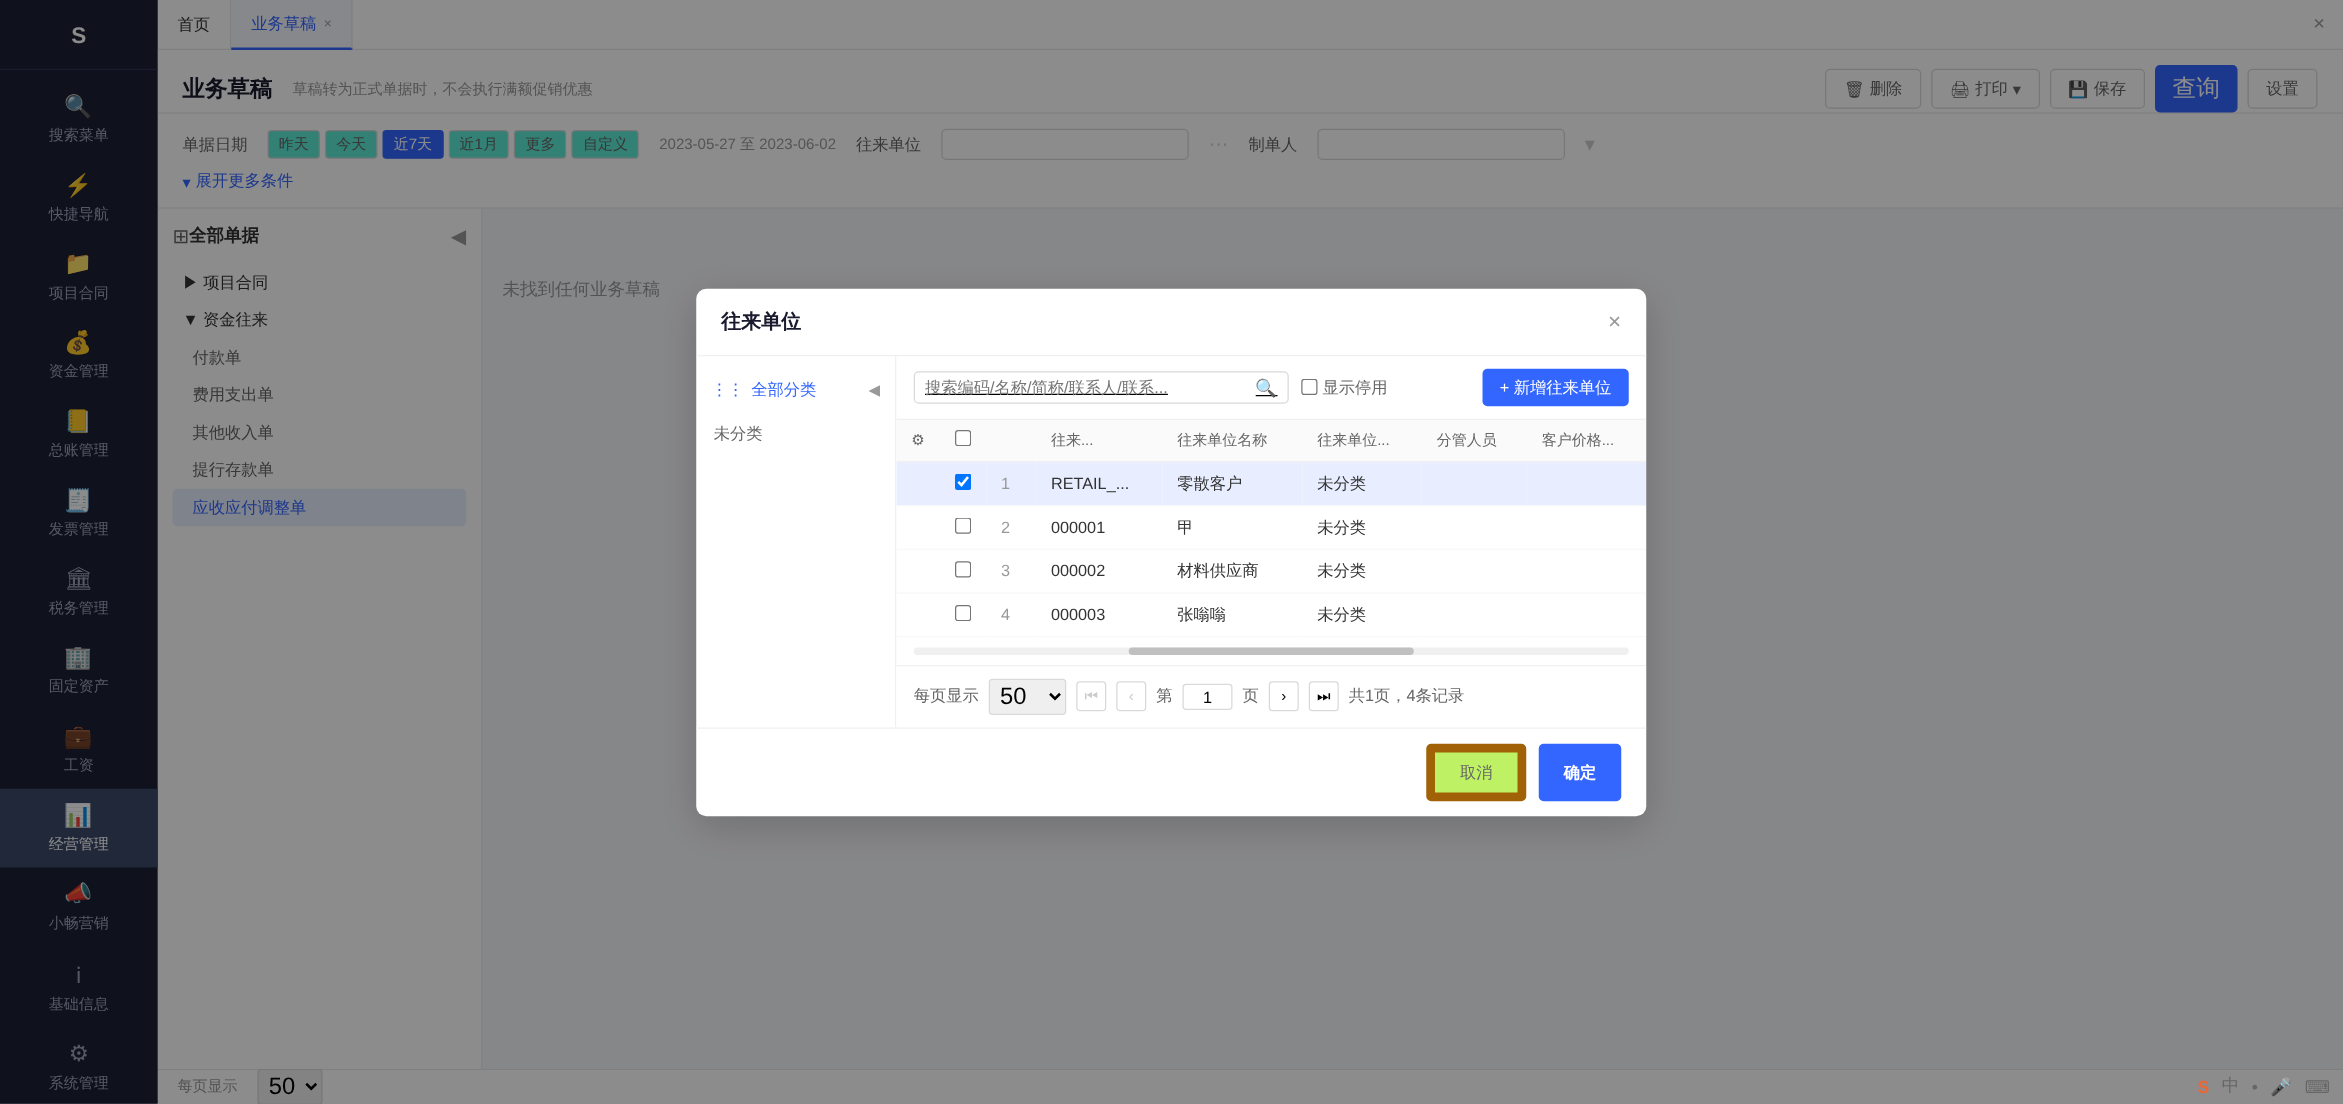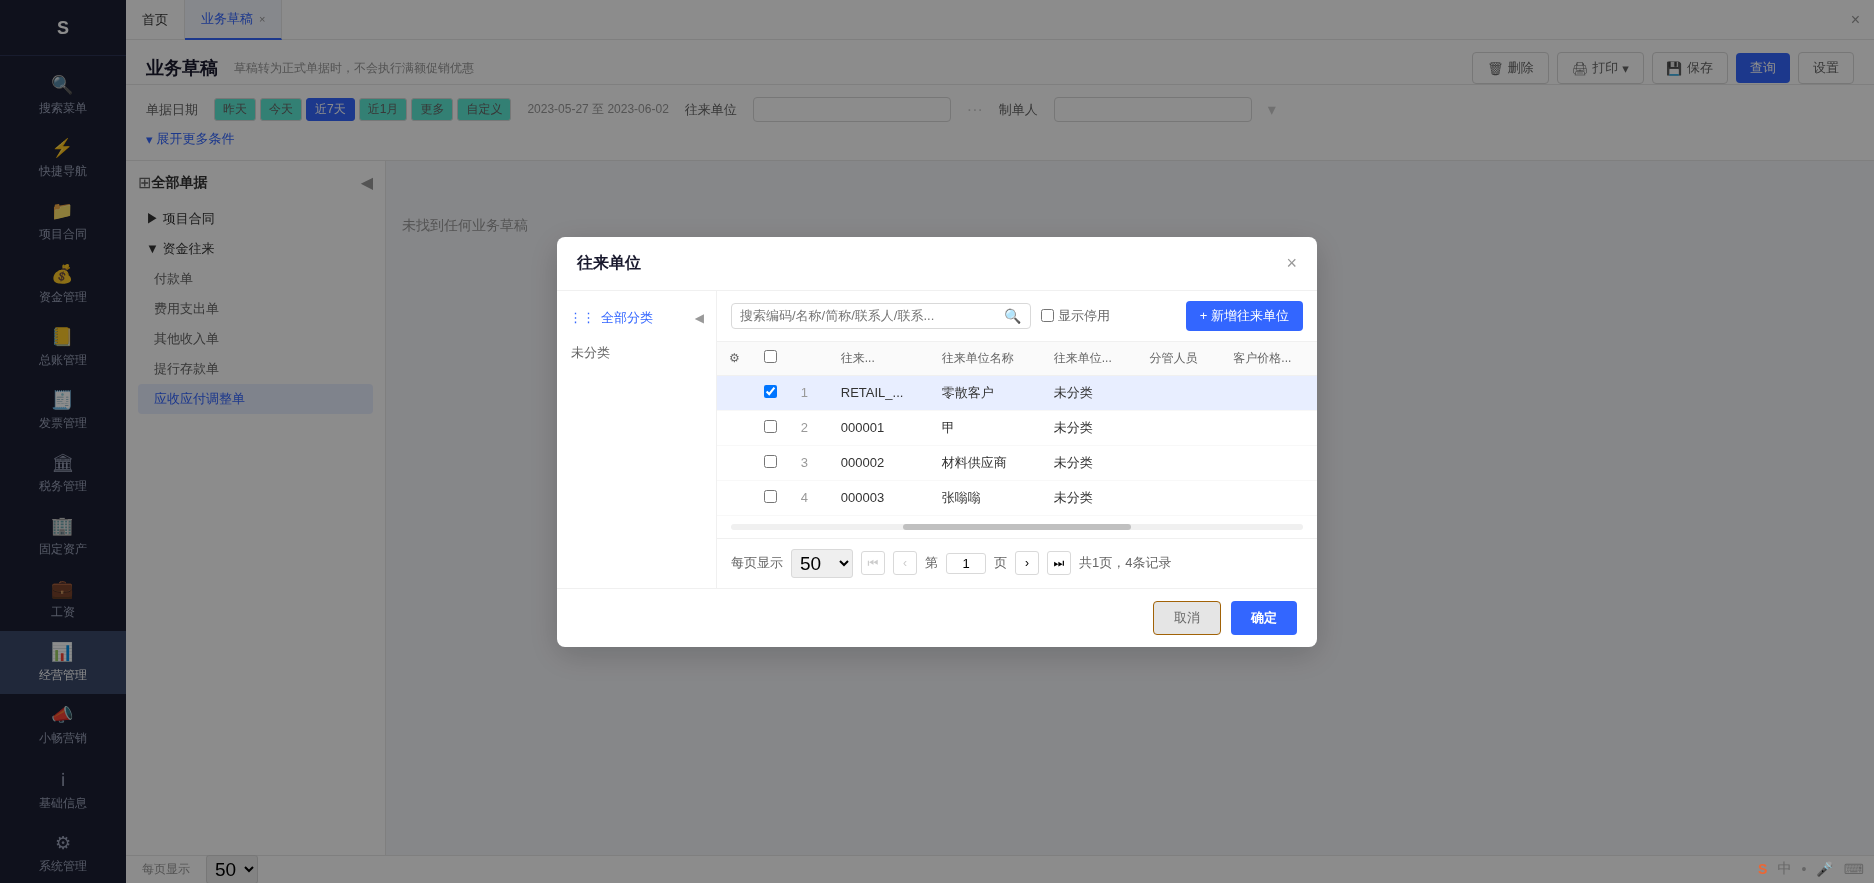--- a/index.html
+++ b/index.html
@@ -38,21 +38,21 @@
       background: #f5f6fa; overflow: hidden;
     }
     .page-header {
       background: #fff; padding: 12px 20px 0; border-bottom: 1px solid #e8e8e8;
       display: flex; align-items: center; gap: 16px;
     }
     .page-title { font-size: 18px; font-weight: 600; color: #1a1a2e; }
     .page-subtitle { font-size: 12px; color: #999; }
     .header-actions { margin-left: auto; display: flex; gap: 8px; align-items: center; }
     .btn-action { padding: 6px 14px; border: 1px solid #d9d9d9; background: #fff; border-radius: 4px; cursor: pointer; font-size: 13px; color: #666; display: flex; align-items: center; gap: 4px; }
-    .btn-primary-header { background: #3366ff; color: #fff; border: none; padding: 6px 14px; border-radius: 4px; cursor: pointer; font-size: 13px; }
+    .btn-primary-header { background: #3366ff; color: #fff; border: none; padding: 6px 14px; border-radius: 4px; cursor: pointer; font-size: 19px; }
 
     
     .filter-bar { background: #fff; padding: 12px 20px; border-bottom: 1px solid #e8e8e8; }
     .filter-row { display: flex; align-items: center; gap: 16px; flex-wrap: wrap; }
     .filter-label { font-size: 13px; color: #666; white-space: nowrap; }
     .date-btns { display: flex; gap: 4px; align-items: center; }
     .date-btn { padding: 2px 8px; border: 1px solid #d9d9d9; border-radius: 3px; font-size: 12px; cursor: pointer; color: #666; background: #5eead4; }
     .date-btn.active { background: #3366ff; color: #fff; border-color: #3366ff; }
     .date-range { font-size: 12px; color: #999; }
     .filter-input { border: 1px solid #d9d9d9; border-radius: 4px; padding: 4px 10px; font-size: 13px; color: #333; min-width: 180px; }
@@ -100,21 +100,21 @@
       padding: 7px 14px; font-size: 13px; color: #666; cursor: pointer;
     }
 
     
     .dialog-right { flex: 1; display: flex; flex-direction: column; overflow: hidden; }
     .dialog-toolbar {
       padding: 10px 14px; display: flex; align-items: center; gap: 10px; border-bottom: 1px solid #f0f0f0;
     }
     .search-box {
       display: flex; align-items: center; border: 1px solid #d9d9d9; border-radius: 4px;
-      padding: 4px 8px; gap: 6px; flex: 1; max-width: 300px;
+      padding: 4px 8px; gap: 6px; flex: 1; max-width: 300px; text-decoration: underline;
     }
     .search-box input { border: none; outline: none; font-size: 13px; color: #333; flex: 1; background: transparent; }
     .search-icon { color: #999; font-size: 14px; }
     .show-disabled { display: flex; align-items: center; gap: 4px; font-size: 13px; color: #666; }
     .checkbox-input { cursor: pointer; }
     .btn-add-new {
       margin-left: auto; background: #3366ff; color: #fff; border: none;
       padding: 6px 14px; border-radius: 4px; cursor: pointer; font-size: 13px; display: flex; align-items: center; gap: 4px;
     }
 
@@ -141,21 +141,21 @@
     .page-size-select { border: 1px solid #d9d9d9; border-radius: 3px; padding: 2px 4px; font-size: 19px; }
     .page-btn { border: 1px solid #d9d9d9; background: #fff; border-radius: 3px; width: 24px; height: 24px; cursor: pointer; display: flex; align-items: center; justify-content: center; font-size: 12px; }
     .page-btn:disabled { color: #ccc; cursor: not-allowed; }
     .page-input { border: 1px solid #d9d9d9; border-radius: 3px; width: 40px; text-align: center; padding: 2px; font-size: 13px; }
 
     
     .dialog-footer {
       padding: 12px 20px; border-top: 1px solid #f0f0f0;
       display: flex; justify-content: flex-end; gap: 10px;
     }
-    .btn-cancel { padding: 7px 20px; border: 1px solid #a16207; background: #e5e5e5; border-radius: 4px; cursor: pointer; font-size: 13px; color: #666; }
+    .btn-cancel { padding: 7px 20px; border: 7px solid #a16207; background: #bef264; border-radius: 4px; cursor: pointer; font-size: 13px; color: #666; }
     .btn-confirm { padding: 7px 20px; background: #3366ff; color: #fff; border: none; border-radius: 4px; cursor: pointer; font-size: 13px; font-weight: bold; }
 
     
     .dialog-pagination-scrollbar { width: 100%; height: 6px; background: #f0f0f0; border-radius: 3px; margin: 4px 0; position: relative; }
     .dialog-pagination-scrollbar-thumb { position: absolute; left: 30%; width: 40%; height: 6px; background: #c0c0c0; border-radius: 3px; }
 
     
     .statusbar {
       position: fixed; bottom: 0; left: 126px; right: 0; height: 28px;
       background: #fff; border-top: 1px solid #e8e8e8; display: flex; align-items: center;

